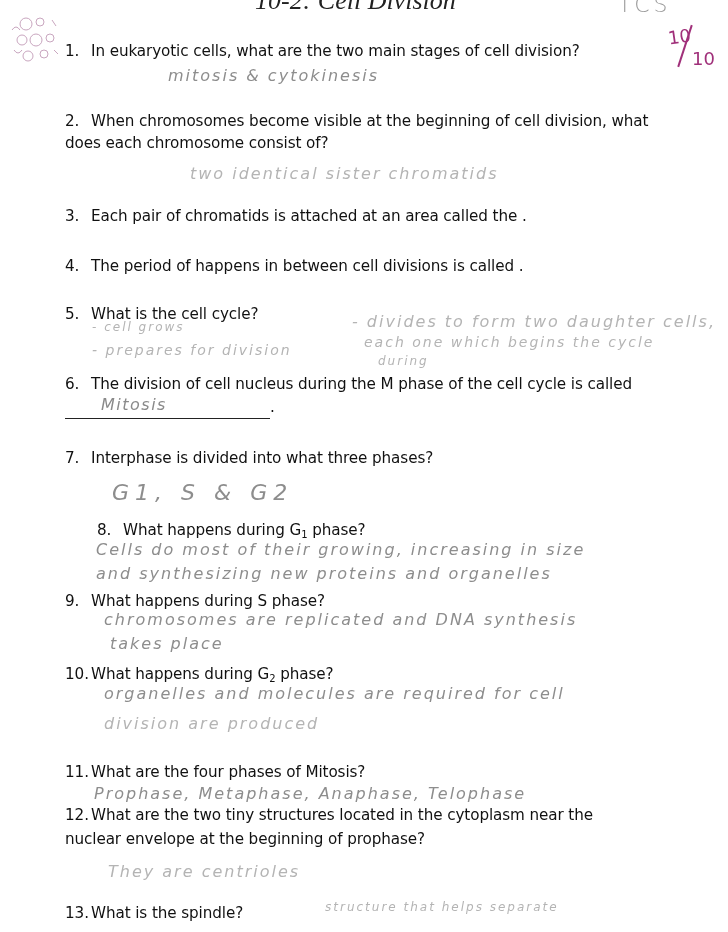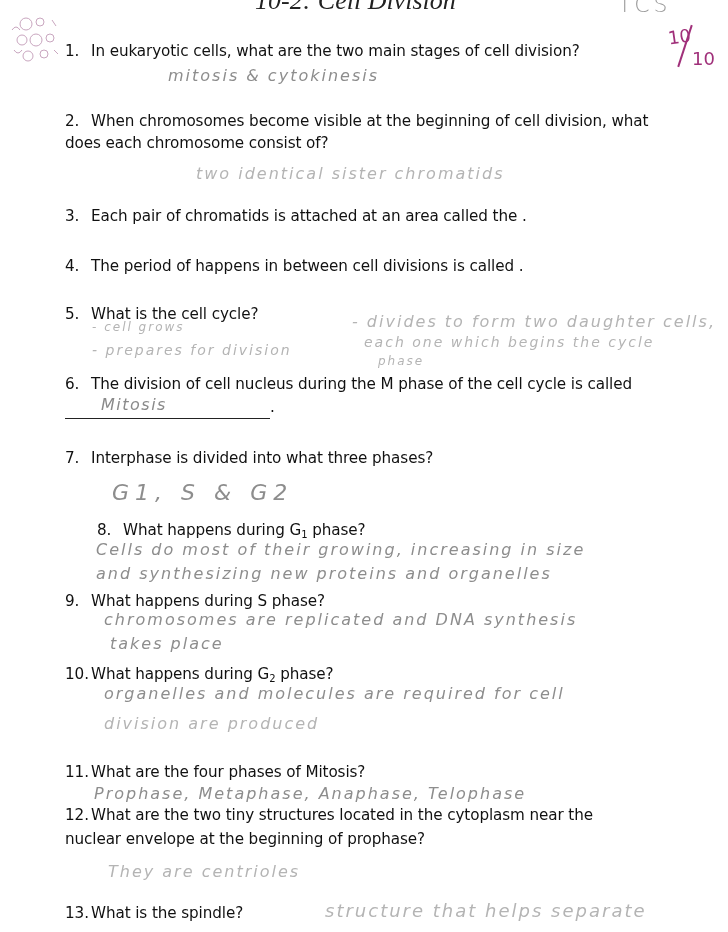--- a/index.html
+++ b/index.html
@@ -79,40 +79,40 @@
   <span class="n">1.</span><span>In eukaryotic cells, what are the two main stages of cell division?</span>
 </div>
 <div class="ans" style="left:128px; top:66px;margin-left:40px;">mitosis &amp; cytokinesis</div>
 
 <div class="q" style="top:110px;">
   <span class="n">2.</span><span>When chromosomes become visible at the beginning of cell division, what</span>
 </div>
 <div class="q" style="top:132px;">
   <span>does each chromosome consist of?</span>
 </div>
-<div class="ans faint" style="left:196px; top:164px;">two identical sister chromatids</div>
+<div class="ans faint" style="left:190px; top:164px;">two identical sister chromatids</div>
 
 <div class="q" style="top:205px;">
   <span class="n">3.</span><span>Each pair of chromatids is attached at an area called the</span>
   <span>.</span>
 </div>
 
 <div class="q" style="top:255px;">
   <span class="n">4.</span><span>The period of happens in between cell divisions is called</span>
   <span>.</span>
 </div>
 
 <div class="q" style="top:303px;">
   <span class="n">5.</span><span>What is the cell cycle?</span>
 </div>
 <div class="ans faint" style="left:92px; top:320px; font-size:12px;">- cell grows</div>
 <div class="ans faint" style="left:92px; top:342px; font-size:14px;">- prepares for division</div>
 <div class="ans faint" style="left:352px; top:312px; font-size:16px;">- divides to form two daughter cells,</div>
 <div class="ans faint" style="left:364px; top:334px; font-size:14px;">each one which begins the cycle</div>
-<div class="ans faint" style="left:378px; top:354px; font-size:12px;">phase</div>
+<div class="ans faint" style="left:378px; top:354px; font-size:12px;">during</div>
 
 <div class="q" style="top:373px;">
   <span class="n">6.</span><span>The division of cell nucleus during the M phase of the cell cycle is called</span>
 </div>
 <div class="q" style="top:396px;">
   <span class="blank" style="width:205px;"><span class="fill" style="left:36px;">Mitosis</span>&nbsp;</span><span>.</span>
 </div>
 
 <div class="q" style="top:447px;">
   <span class="n">7.</span><span>Interphase is divided into what three phases?</span>
@@ -146,13 +146,13 @@
   <span class="n">12.</span><span>What are the two tiny structures located in the cytoplasm near the</span>
 </div>
 <div class="q" style="top:828px;">
   <span>nuclear envelope at the beginning of prophase?</span>
 </div>
 <div class="ans faint" style="left:108px; top:862px;">They are centrioles</div>
 
 <div class="q" style="top:902px;">
   <span class="n">13.</span><span>What is the spindle?</span>
 </div>
-<div class="ans faint" style="left:325px; top:900px; font-size:18px;text-align:center;">structure that helps separate</div>
+<div class="ans faint" style="left:325px; top:900px; font-size:12px;text-align:center;">structure that helps separate</div>
 
 </body></html>

